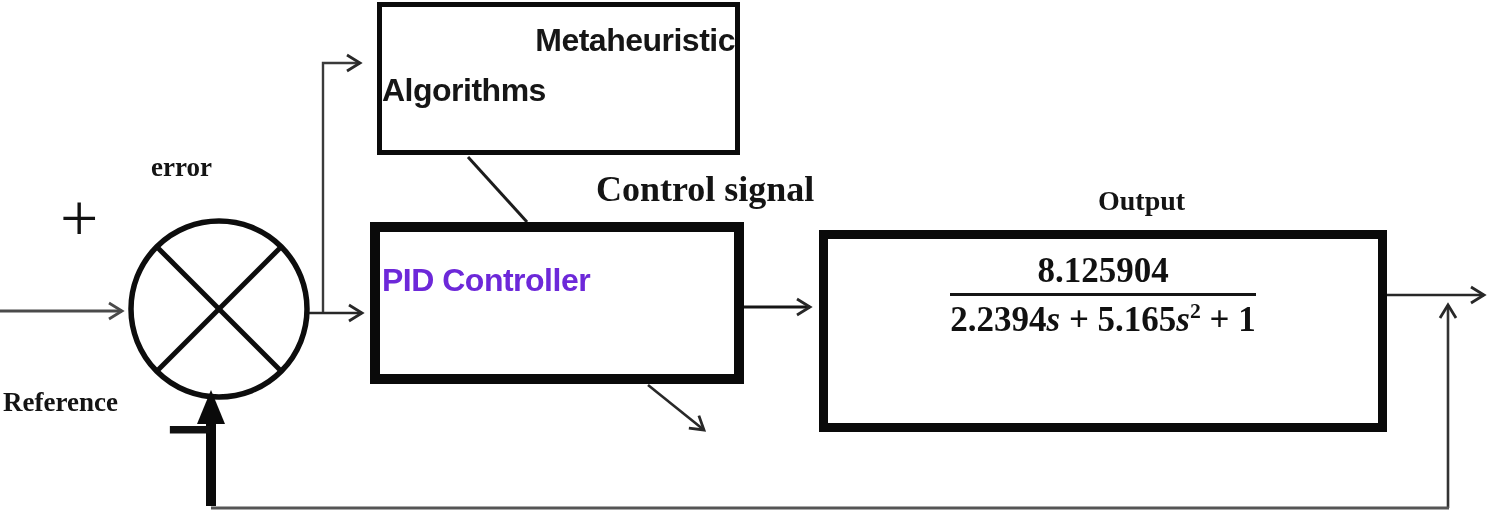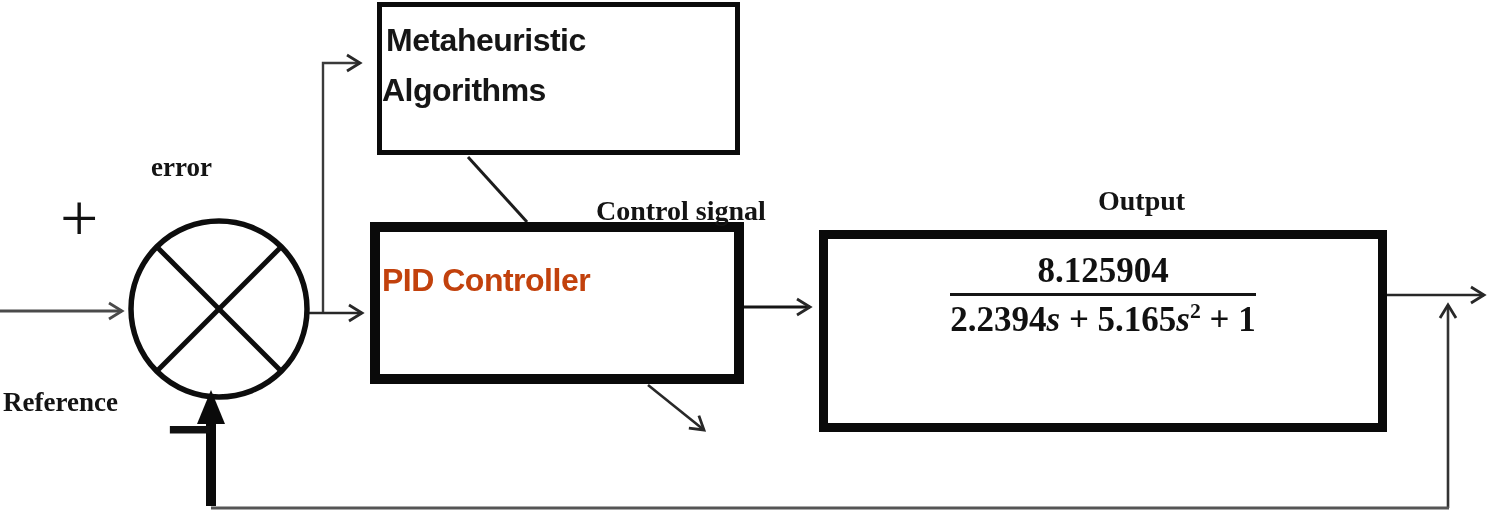--- a/index.html
+++ b/index.html
@@ -10,45 +10,45 @@
   .layer { position:absolute; left:0; top:0; }
 
   .box { position:absolute; background:#ffffff; box-sizing:border-box; }
   .box-meta {
     left:377px; top:2px; width:363px; height:153px;
     border:5px solid #0b0b0b;
     font-family:"Liberation Sans", sans-serif; font-weight:bold;
     font-size:32px; letter-spacing:-0.5px; color:#161616;
     padding-top:8px; line-height:50px;
   }
-  .box-meta .l1 { margin-left:4px; }
+  .box-meta .l1 { margin-left:4px;text-align:right; }
   .box-meta .l2 { }
   .box-pid {
     left:370px; top:222px; width:374px; height:162px;
     border:10px solid #0a0a0a;
     font-family:"Liberation Sans", sans-serif; font-weight:bold;
-    font-size:32px; letter-spacing:-0.5px; color:#c2410c;
+    font-size:32px; letter-spacing:-0.5px; color:#6d28d9;
     padding-top:30px; padding-left:2px;
   }
   .box-plant {
     left:819px; top:230px; width:568px; height:202px;
     border:9px solid #0a0a0a;
     text-align:center; font-weight:bold; color:#111111;
     padding-top:11px;
   }
   .fraction { display:inline-block; font-size:35px; line-height:1.18; }
   .fraction .num { padding:0 14px 2px; border-bottom:3px solid #151515; }
   .fraction .den { padding-top:3px; }
   .fraction .var { font-style:italic; }
   .fraction sup { font-size:0.62em; }
 
   .lbl { position:absolute; font-weight:bold; white-space:nowrap; }
   .lbl-error          { left:151px;  top:152px; font-size:27px; }
   .lbl-reference      { left:3px;    top:387px; font-size:27px; }
-  .lbl-control-signal { left:596px;  top:168px; font-size:28px;margin-top:27px; }
+  .lbl-control-signal { left:596px;  top:168px; font-size:36px; }
   .lbl-output         { left:1098px; top:185px; font-size:28px; }
   .sign { position:absolute; color:#111; }
   .sign-plus  { left:60px;  top:184px; font-size:68px; line-height:68px; font-weight:normal; }
   .sign-minus { left:163px; top:396px; font-size:64px; line-height:64px; font-weight:bold;
                 font-family:"DejaVu Sans", sans-serif; }
 </style>
 </head>
 <body>
 
 <div class="stage">

